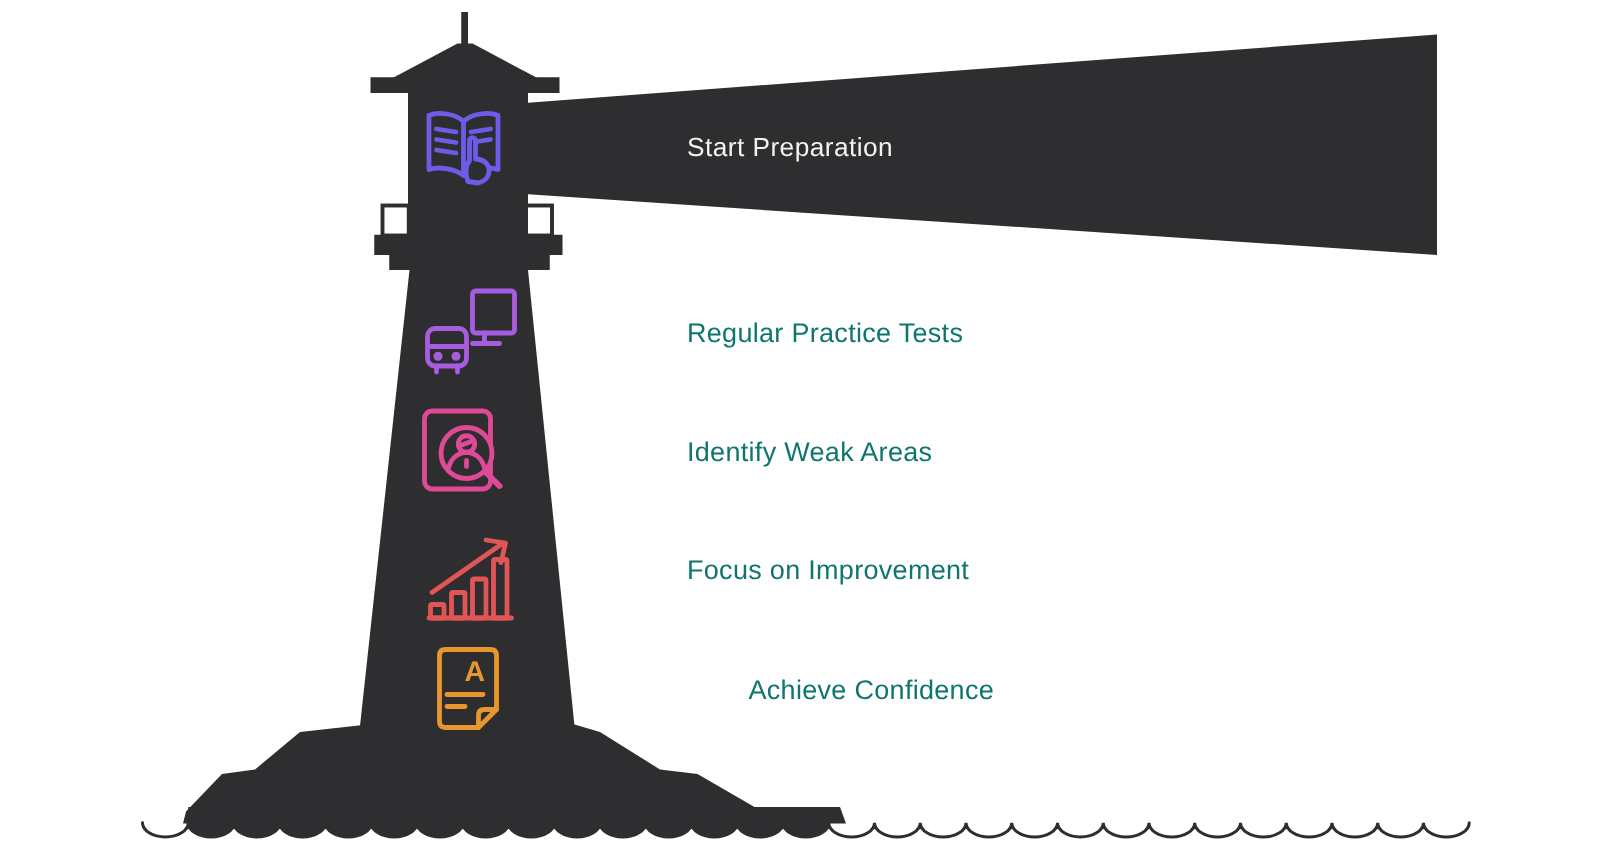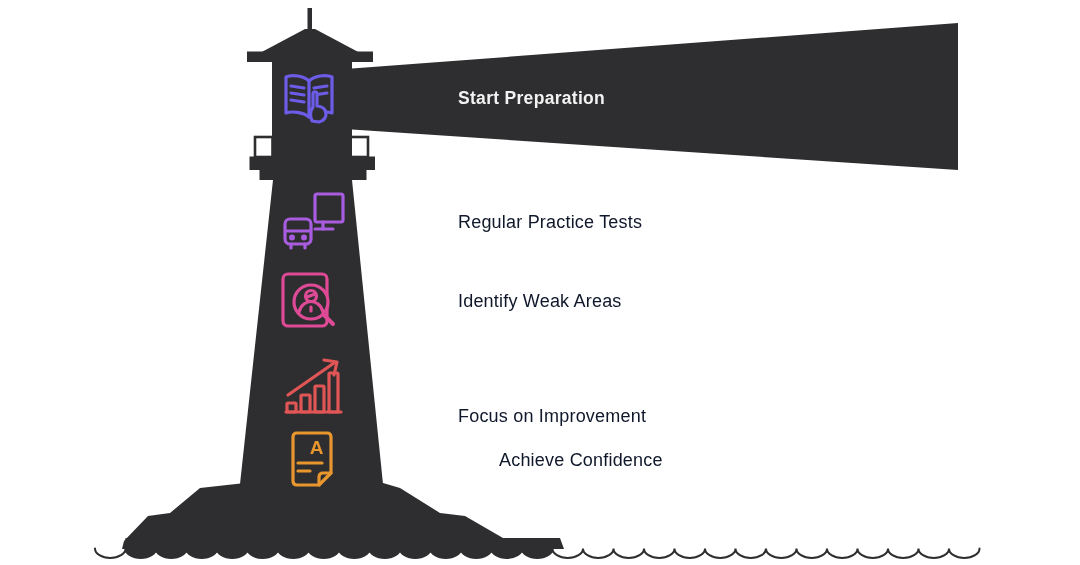--- a/index.html
+++ b/index.html
@@ -9,38 +9,38 @@
     background:#ffffff;
     overflow:hidden;
     font-family:"Liberation Sans", sans-serif;
   }
   #scene{position:absolute;left:0;top:0;}
   .label{
     position:absolute;
     left:458px;
     font-size:18px;
     line-height:22px;
-    color:#0f172a;
+    color:#0f766e;
     letter-spacing:.2px;
     white-space:nowrap;
   }
   .beam-label{
     position:absolute;
     left:458px;
     top:87px;
     font-size:17.5px;
     line-height:22px;
-    font-weight:bold;
+    font-weight:normal;
     color:#f2f2f2;
     letter-spacing:.3px;
     white-space:nowrap;
   }
   .lbl-1{top:211px;}
   .lbl-2{top:290px;text-align:right;}
-  .lbl-3{top:369px;margin-top:36px;}
+  .lbl-3{top:369px;}
   .lbl-4{top:449px;margin-left:41px;}
 </style>
 </head>
 <body>
 
 <div id="stage">
 
   <svg id="scene" width="1080" height="565" viewBox="0 0 1080 565">
 
     <g fill="#2e2e30" stroke="none">

